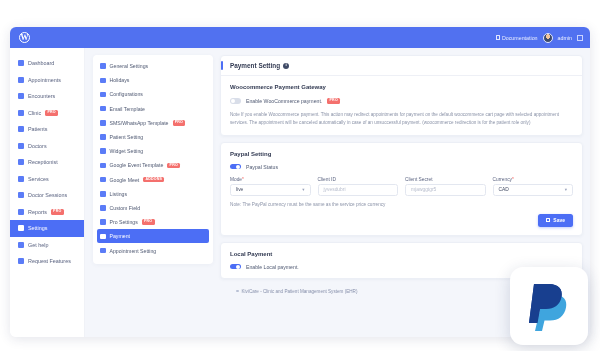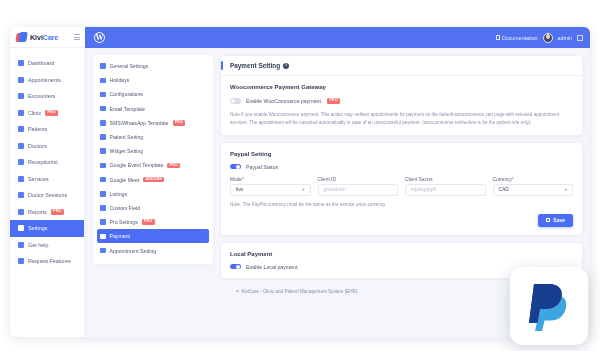--- a/index.html
+++ b/index.html
@@ -228,34 +228,20 @@
 </style>
 </head>
 <body>
 
 <div id="root">
 
   <div class="app-shell">
 
     <div class="topstrip">
 
-      <div class="brandbar">
-        <span class="brand-mark">
-          <span class="b1"></span>
-            <span class="b2"></span>
-        </span>
-        <span class="brand-text">
-          <span class="k">Kivi</span><span class="c">Care</span>
-        </span>
-        <span class="collapse-icon">
-          <i></i>
-            <i></i>
-            <i></i>
-        </span>
-      </div>
 
       <div class="wpbar">
         <span class="wp-logo">W</span>
         <span class="wp-right">
           <span class="wp-doc">
             <span class="doc-glyph"></span>
             <span>Documentation</span>
           </span>
           <span class="avatar"></span>
           <span class="wp-user">admin</span>

